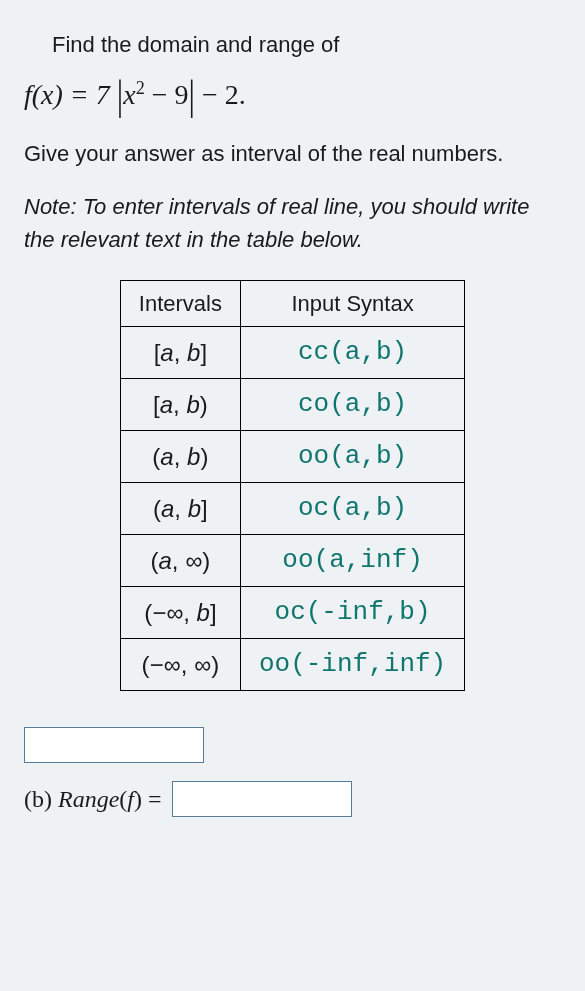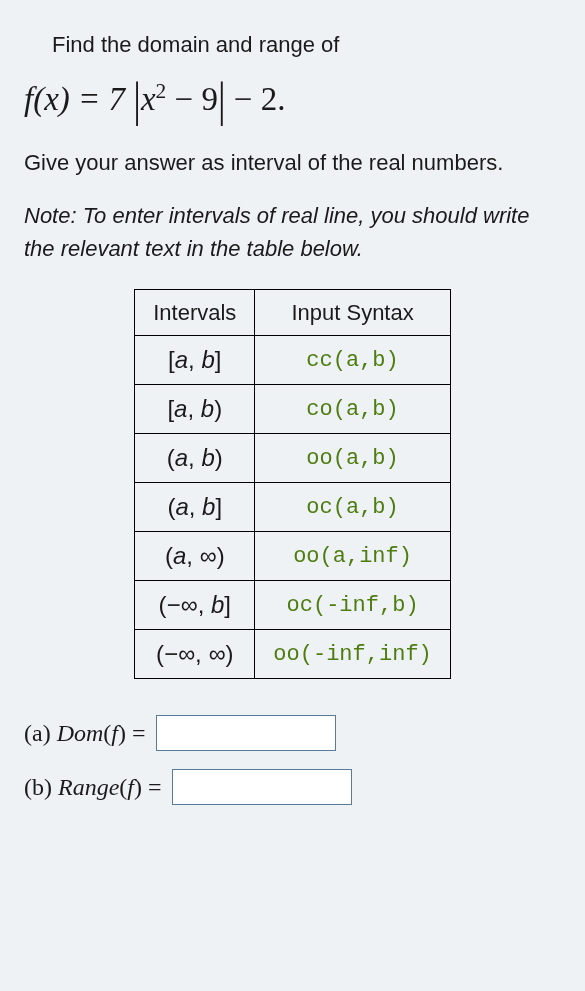--- a/index.html
+++ b/index.html
@@ -16,21 +16,21 @@
       color: #1a1a1a;
       font-size: 22px;
       line-height: 1.5;
     }
     .prompt {
       margin-bottom: 8px;
       margin-left: 28px;
     }
     .formula {
       font-family: 'Times New Roman', serif;
-      font-size: 33px;
+      font-size: 28px;
       margin-bottom: 20px;
     }
     .formula .fn { font-style: italic; }
     .instruction {
       margin-bottom: 20px;
     }
     .note {
       font-style: italic;
       margin-bottom: 24px;
     }
@@ -52,22 +52,22 @@
       font-weight: normal;
     }
     .interval {
       font-family: Liberation Sans, sans-serif;
       font-size: 24px;
       font-style: italic;
     }
     .interval .br { font-style: normal; }
     .syntax {
       font-family: 'Courier New', monospace;
-      color: #4d7c0f;
-      font-size: 22px;
+      color: #0f766e;
+      font-size: 26px;
     }
     .answer-row {
       display: flex;
       align-items: center;
       gap: 10px;
       margin-bottom: 18px;
       font-size: 24px;
     }
     .answer-label {
       font-family: 'Times New Roman', serif;
@@ -143,23 +143,20 @@
         </tr>
         <tr>
           <td><span class="interval"><span class="br">(</span>−∞<span class="br">, </span>∞<span class="br">)</span></span></td>
           <td><span class="syntax">oo(-inf,inf)</span></td>
         </tr>
       </tbody>
   </table>
 </div>
 
 <div class="answer-row">
-  <span class="answer-label">
-    <span>(a) </span><span class="func">Dom</span><span class="paren">(<span class="func">f</span>)</span><span> = </span>
-  </span>
   <input type="text" value="" style="">
 </div>
 
 <div class="answer-row">
   <span class="answer-label">
     <span>(b) </span><span class="func">Range</span><span class="paren">(<span class="func">f</span>)</span><span> = </span>
   </span>
   <input type="text" value="" style="">
 </div>
 

